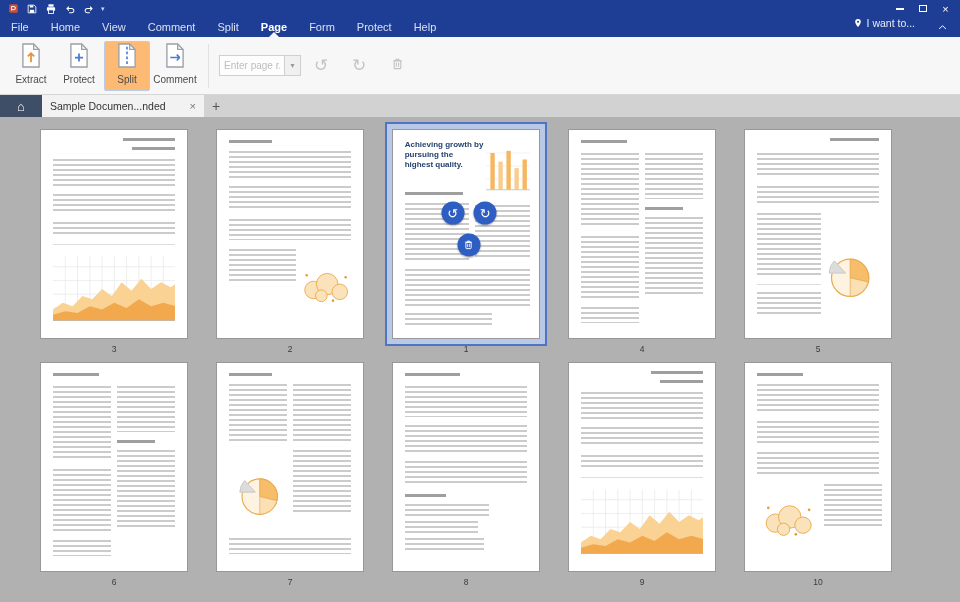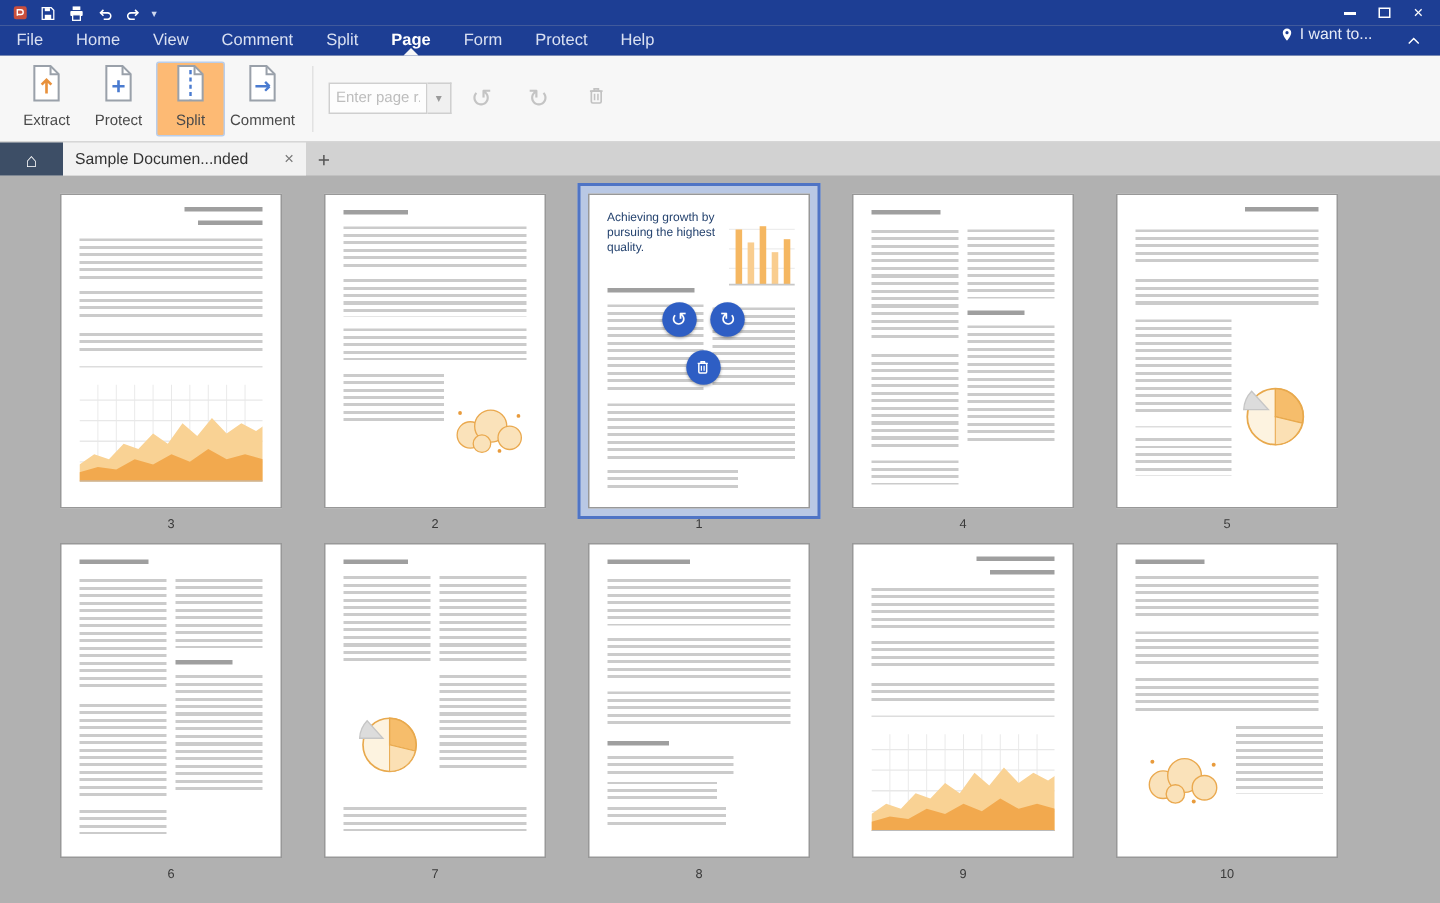--- a/index.html
+++ b/index.html
@@ -51,21 +51,21 @@
 .cell{width:148px}
 .frame{position:relative;width:148px;height:210px;cursor:pointer}
 .page{position:absolute;inset:0;background:#fff;border:1px solid #989898;z-index:1}
 .frame.selected::before{content:"";position:absolute;inset:-7px;background:#b9c8e4;border:2px solid #4f74c5;z-index:0}
 .pnum{text-align:center;font-size:8.5px;color:#3a3a3a;margin-top:5px;height:10px}
 .p,.h,.r,.chart,.ttl{position:absolute}
 .p{background:repeating-linear-gradient(to bottom,#cbcbcb 0,#cbcbcb 2px,transparent 2px,transparent 5px)}
 .h{height:3px;background:#9f9f9f}
 .r{height:1px;background:#ddd}
 .chart svg{width:100%;height:100%;display:block}
-.ttl{font-size:8px;font-weight:normal;color:#25436f;line-height:1.25}
+.ttl{font-size:8px;font-weight:bold;color:#25436f;line-height:1.25}
 .ovl-btn{position:absolute;width:23px;height:23px;border-radius:50%;background:#2e5ec4;color:#fff;display:flex;align-items:center;justify-content:center;font-size:13px;z-index:3;transform:translate(-50%,-50%);box-shadow:0 1px 2px rgba(0,0,0,.35);cursor:pointer}
 </style>
 </head>
 <body>
 
 <div class="titlebar">
   <div class="tb-icons">
     <span class="tb-icon">
       <svg width="11" height="11" viewBox="0 0 14 14">
           <rect x="1.5" y="1.5" width="11" height="11" rx="2" fill="#c94f3d"></rect>

